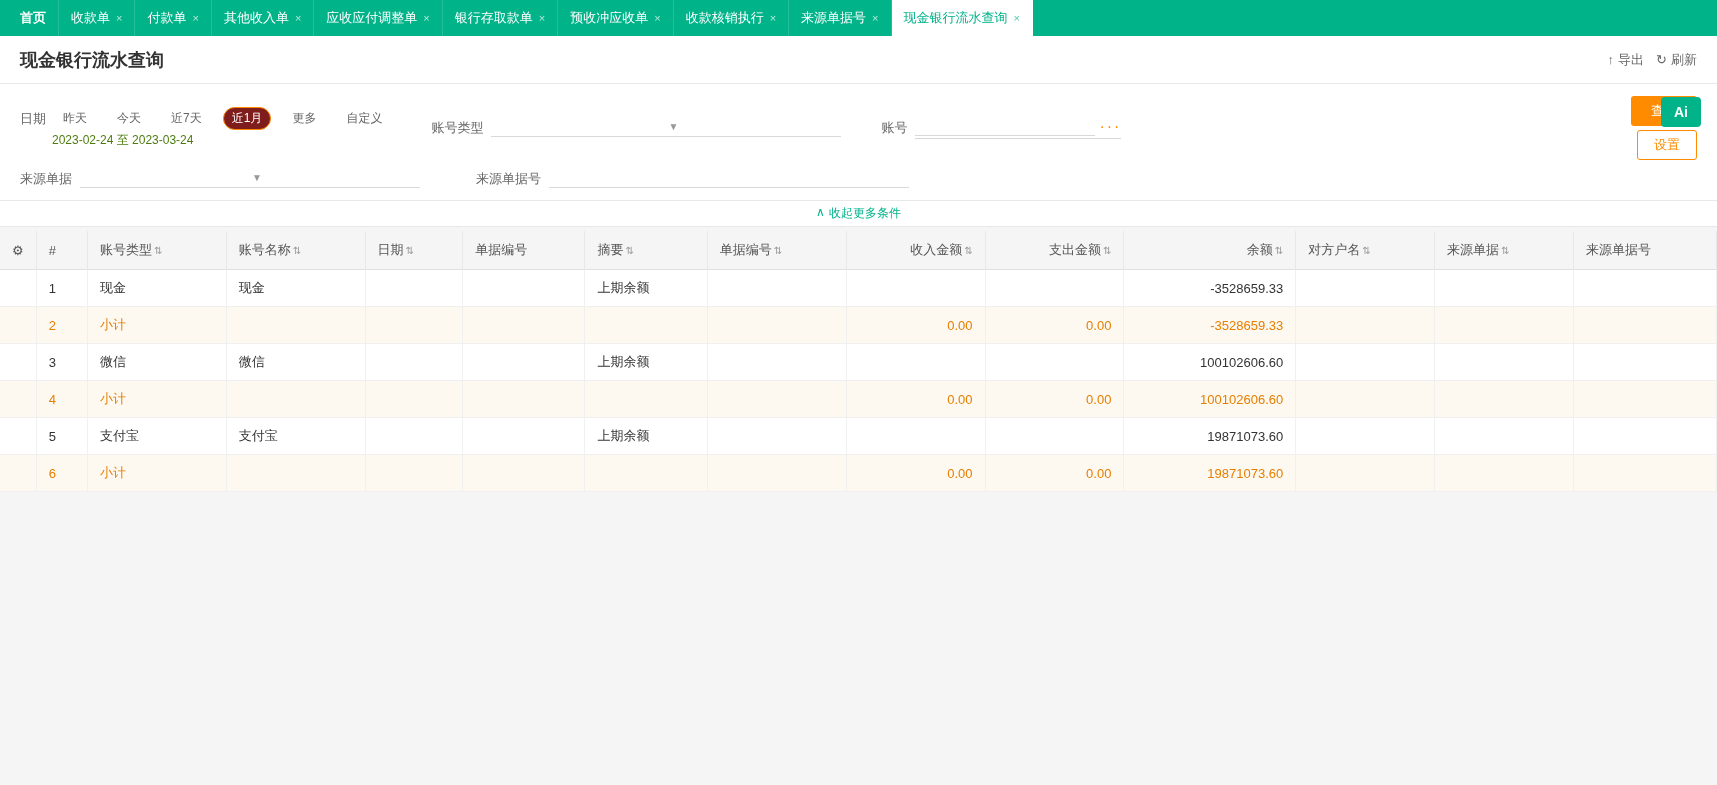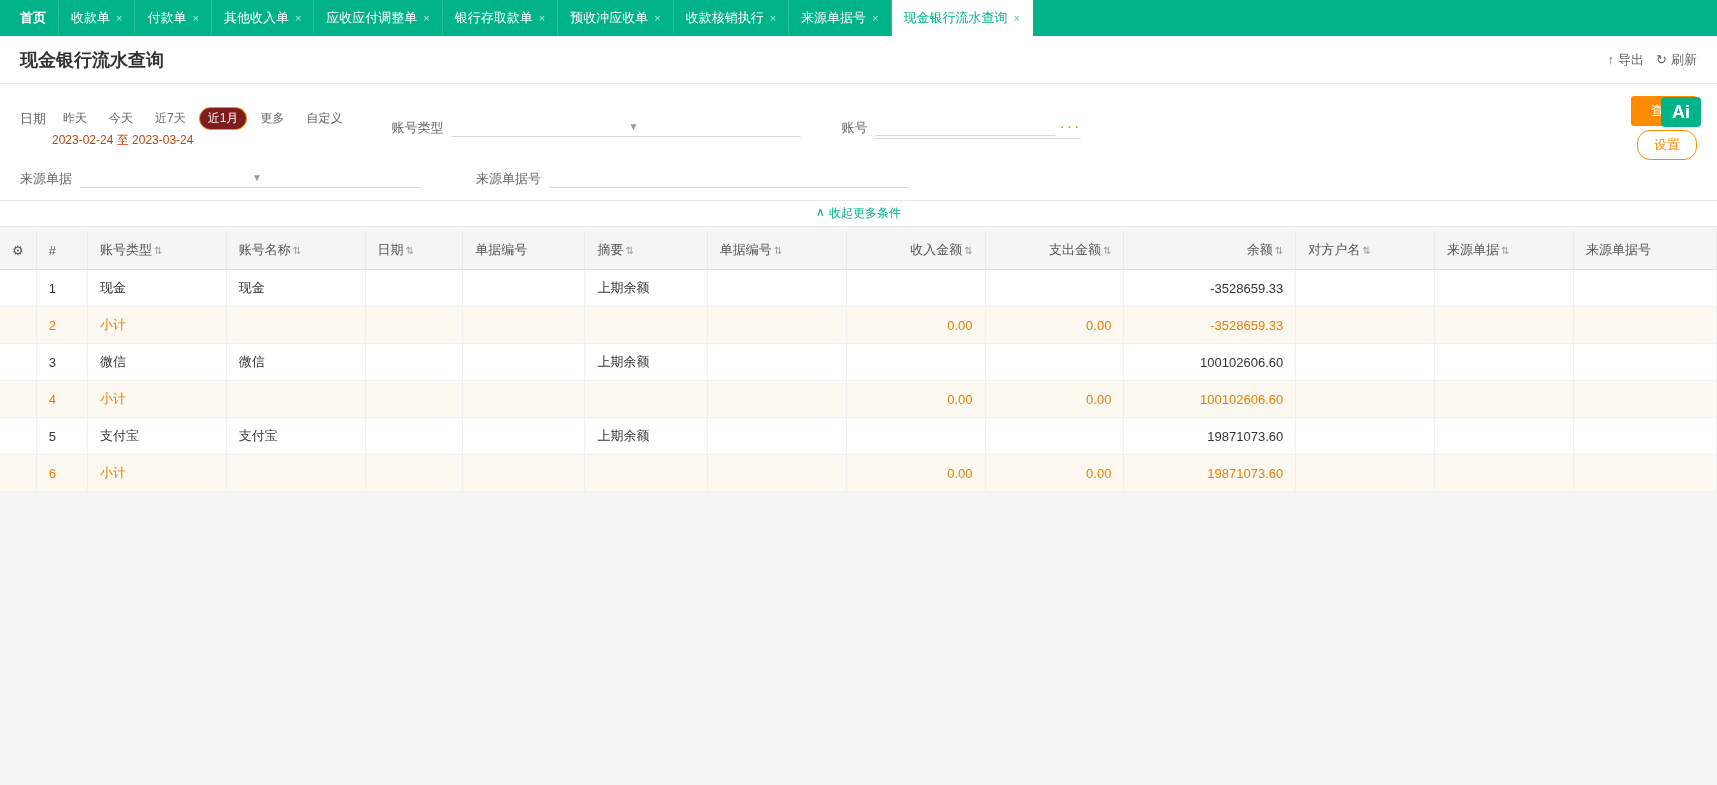--- a/index.html
+++ b/index.html
@@ -80,39 +80,39 @@
       flex-wrap: wrap;
     }
     .filter-label {
       color: #666;
       font-size: 13px;
       white-space: nowrap;
     }
     .date-options {
       display: flex;
       align-items: flex-start;
-      gap: 4px;
+      gap: 12px;
     }
     .date-btn {
       padding: 2px 8px;
       border-radius: 3px;
       cursor: pointer;
       font-size: 12px;
       color: #666;
       border: 1px solid transparent;
     }
     .date-btn.active {
       background: #7f1d1d;
       color: #fff;
       border-color: #ff8c00;
       border-radius: 50px;
     }
     .date-range {
       font-size: 12px;
-      color: #c2410c;
+      color: #4d7c0f;
       margin-left: 4px;
     }
     .filter-select {
       display: flex;
       align-items: center;
       gap: 4px;
       min-width: 200px;
       border-bottom: 1px solid #d9d9d9;
       padding-bottom: 2px;
       cursor: pointer;
@@ -138,21 +138,21 @@
       padding: 6px 20px;
       border-radius: 3px;
       cursor: pointer;
       font-size: 13px;
     }
     .settings-btn {
       background: #fff;
       color: #ff8c00;
       border: 1px solid #ff8c00;
       padding: 5px 16px;
-      border-radius: 13px;
+      border-radius: 3px;
       cursor: pointer;
       font-size: 13px;
     }
 
     .collapse-bar {
       display: flex;
       justify-content: center;
       padding: 4px 0;
       color: #00b389;
       cursor: pointer;
@@ -219,21 +219,21 @@
       right: 16px;
       top: 97px;
       background: #00b389;
       color: #fff;
       width: 40px;
       height: 30px;
       border-radius: 4px;
       display: flex;
       align-items: center;
       justify-content: center;
-      font-size: 18px;
+      font-size: 14px;
       font-weight: bold;
       cursor: pointer;
       z-index: 100;
     }
 
     .dots-btn {
       color: #ff8c00;
       cursor: pointer;
       font-size: 16px;
       letter-spacing: 2px;

